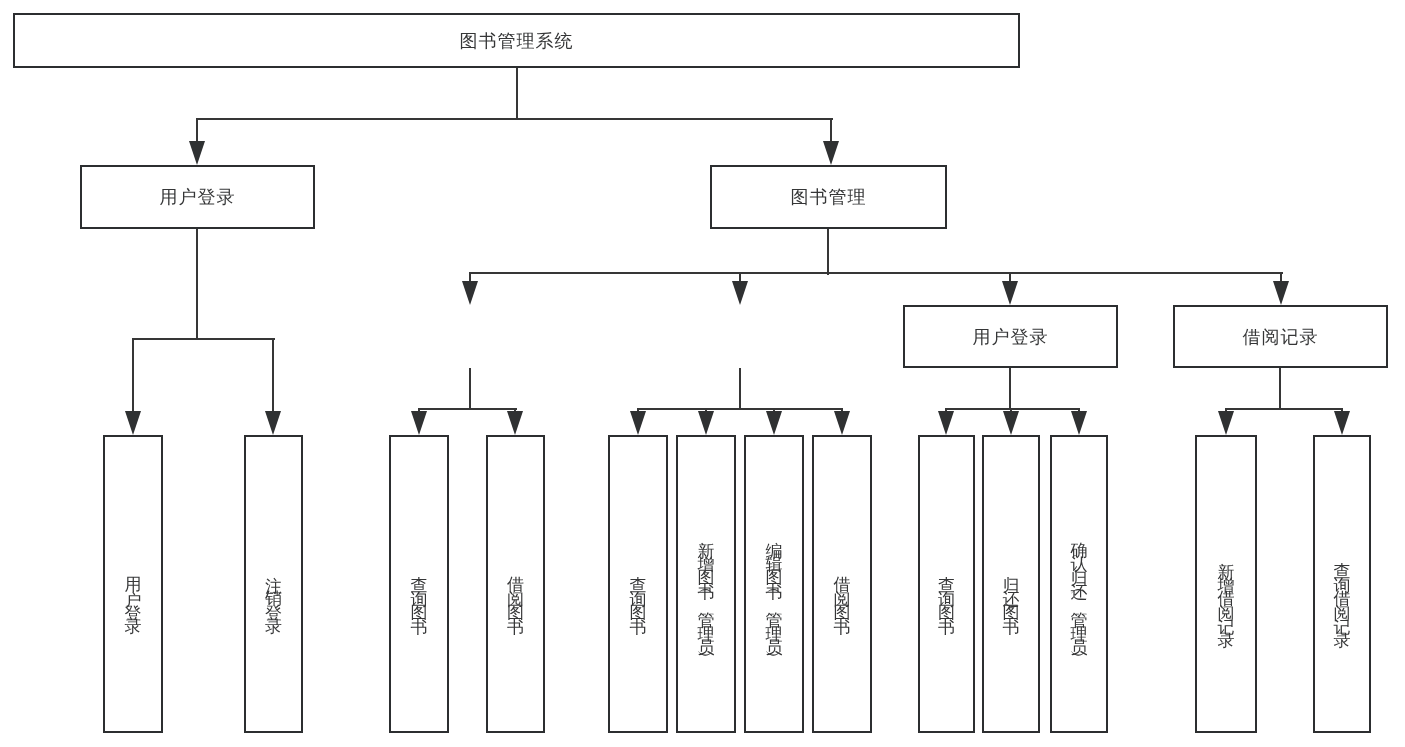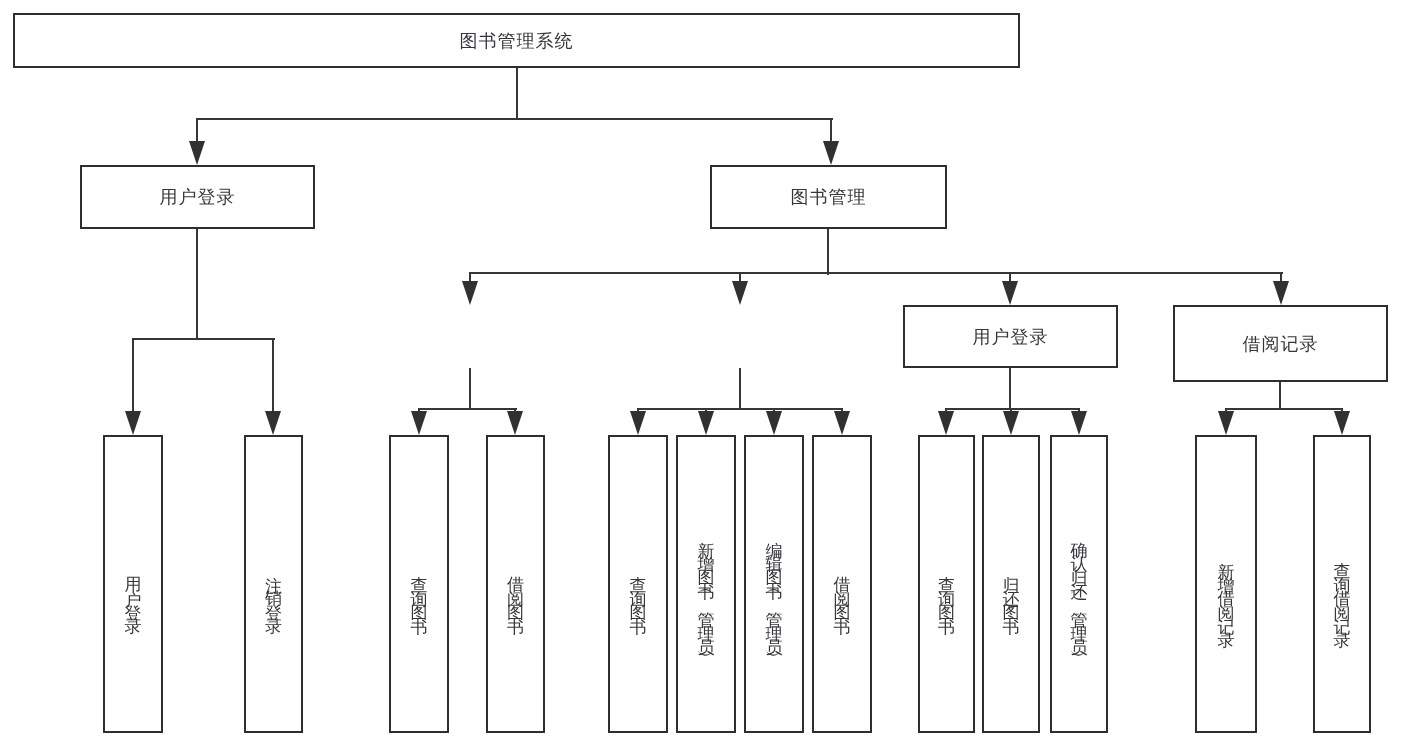--- a/index.html
+++ b/index.html
@@ -67,21 +67,21 @@
   <div class="vline" style="left:739px; top:272px; height:12px;"></div>
   <div class="ah" style="left:732px; top:281px;"></div>
   <div class="vline" style="left:1009px; top:272px; height:12px;"></div>
   <div class="ah" style="left:1002px; top:281px;"></div>
   <div class="vline" style="left:1280px; top:272px; height:12px;"></div>
   <div class="ah" style="left:1273px; top:281px;"></div>
 
   <div class="hbox" style="left:903px; top:305px; width:215px; height:63px;">
     <span>用户登录</span>
   </div>
-  <div class="hbox" style="left:1173px; top:305px; width:215px; height:77px;">
+  <div class="hbox" style="left:1173px; top:305px; width:215px; height:63px;">
     <span>借阅记录</span>
   </div>
 
   <div class="vline" style="left:196px; top:229px; height:111px;"></div>
   <div class="hline" style="left:132px; top:338px; width:143px;"></div>
   <div class="vline" style="left:132px; top:338px; height:76px;"></div>
   <div class="ah" style="left:125px; top:411px;"></div>
   <div class="vline" style="left:272px; top:338px; height:76px;"></div>
   <div class="ah" style="left:265px; top:411px;"></div>
 

